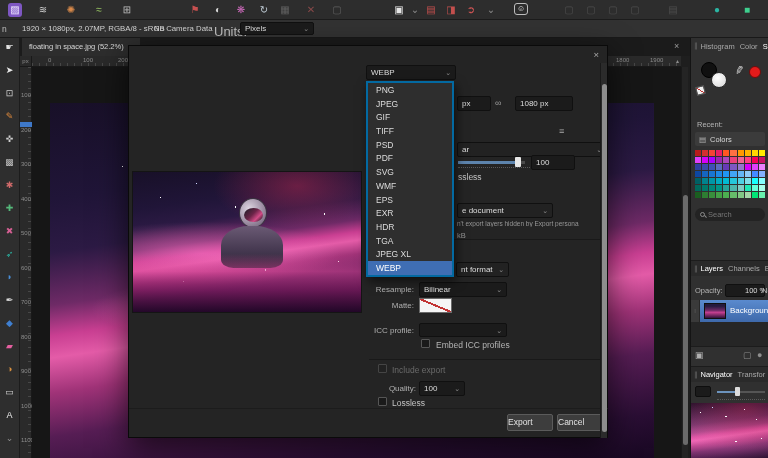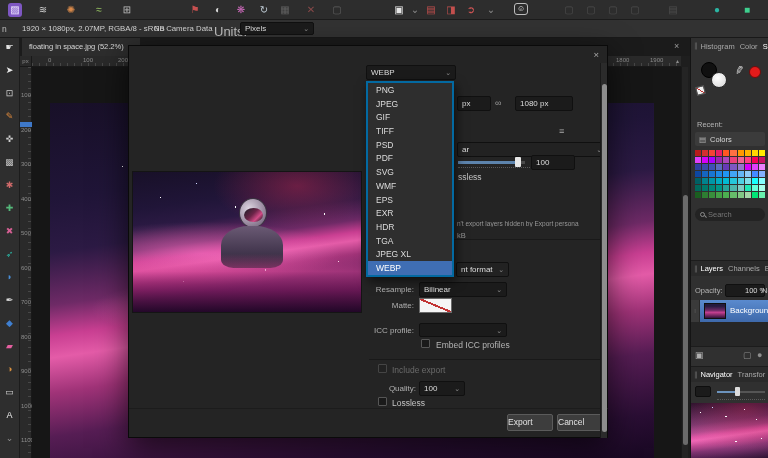--- a/index.html
+++ b/index.html
@@ -206,20 +206,24 @@
 
     <span class="abs" style="left:329px;top:115px;width:60px;height:3px;background:#5d84ad"></span>
     <span class="abs" style="left:389px;top:115px;width:7px;height:3px;background:#4a4a4a"></span>
     <span class="abs" style="left:386px;top:111px;width:6px;height:10px;background:#e8e8e8;border-radius:1px"></span>
     <span class="abs" style="left:329px;top:117px;width:72px;height:5px;border-bottom:1px dotted #5a5a5a"></span>
     <span class="in" style="left:402px;top:109px;width:44px;height:15px">
       <span>100</span>
     </span>
     <span class="abs" style="left:329px;top:126px;color:#c5c5c5">ssless</span>
 
+    <span class="in" style="left:328px;top:157px;width:96px;height:15px;background:#222">
+      <span>e document</span>
+      <span class="chev">⌄</span>
+    </span>
     <span class="abs" style="left:328px;top:174px;width:142px;font-size:6.5px;color:#979797;white-space:nowrap;overflow:hidden">n't export layers hidden by Export persona</span>
     <span class="abs" style="left:328px;top:185px;font-size:7.5px;color:#979797">kB</span>
     <span class="divline" style="left:240px;top:193px;width:232px"></span>
 
     <span class="in" style="left:327px;top:216px;width:53px;height:15px;background:#222">
       <span>nt format</span>
       <span class="chev">⌄</span>
     </span>
     <span class="lblr" style="left:225px;top:239px;width:60px">Resample:</span>
     <span class="in" style="left:290px;top:236px;width:88px;height:15px">

